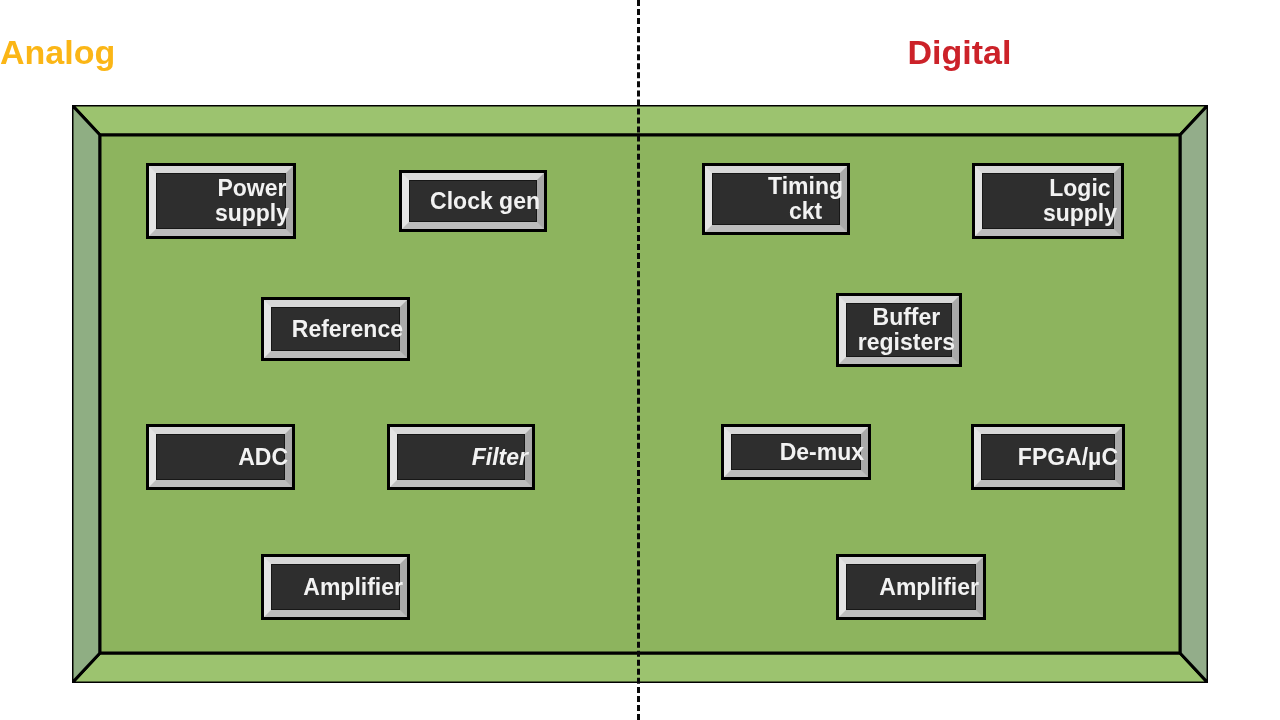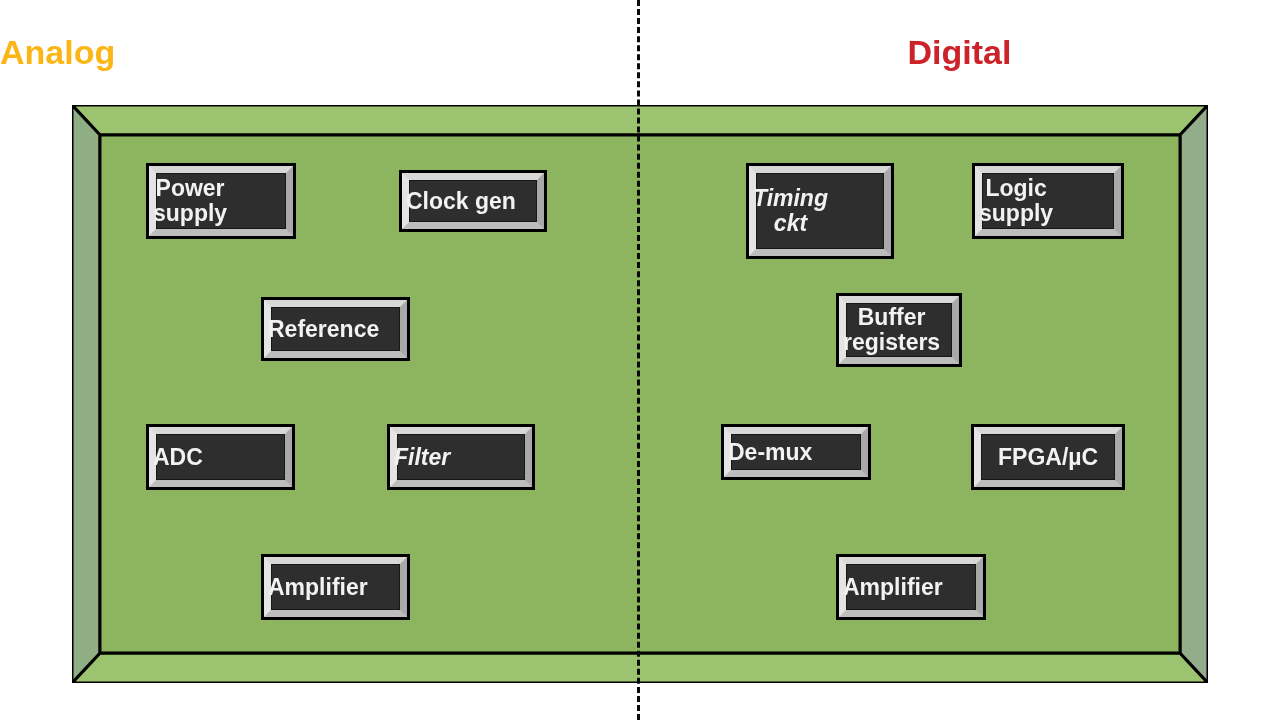--- a/index.html
+++ b/index.html
@@ -63,21 +63,21 @@
 
   
   .module {
     position: absolute;
     z-index: 3;
     box-sizing: border-box;
     border: 3px solid #000000;
     background: #737373;
     display: flex;
     align-items: center;
-    justify-content: flex-start;
+    justify-content: flex-end;
   }
   
   .module .frame {
     position: absolute;
     left: 0; top: 0; right: 0; bottom: 0;
     box-sizing: border-box;
     border-style: solid;
     border-width: 7px;
     border-color: #d8d8d8 #a9a9a9 #bdbdbd #e4e4e4;
     pointer-events: none;
@@ -144,21 +144,21 @@
       <div class="inner"></div>
       <div class="frame"></div>
       <div class="label">Power
 supply</div>
     </div>
     <div class="module" style="left: 399px; top: 170px; width: 148px; height: 62px;">
       <div class="inner"></div>
       <div class="frame"></div>
       <div class="label">Clock gen</div>
     </div>
-    <div class="module" style="left: 746px; top: 163px; width: 148px; height: 96px; font-style: italic;">
+    <div class="module" style="left: 702px; top: 163px; width: 148px; height: 72px;">
       <div class="inner"></div>
       <div class="frame"></div>
       <div class="label">Timing
 ckt</div>
     </div>
     <div class="module" style="left: 972px; top: 163px; width: 152px; height: 76px;">
       <div class="inner"></div>
       <div class="frame"></div>
       <div class="label">Logic
 supply</div>

